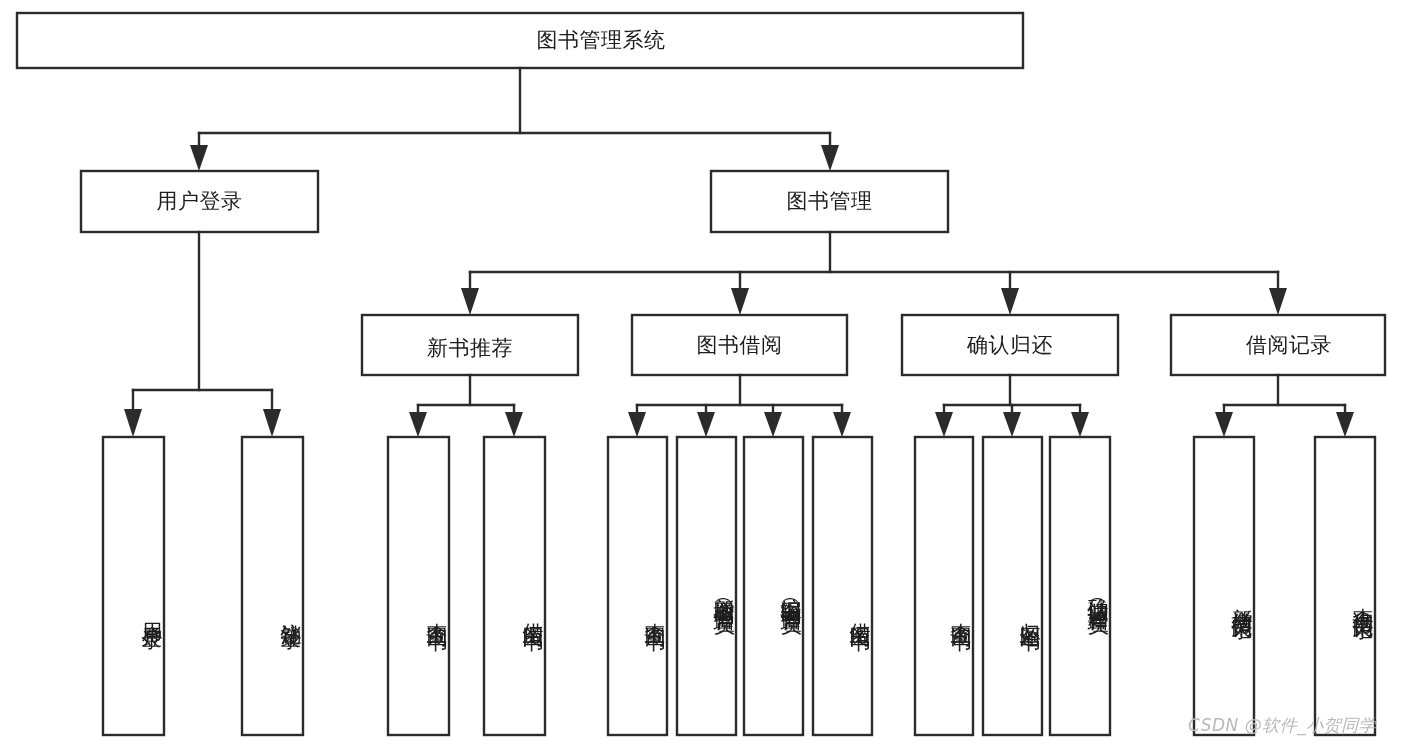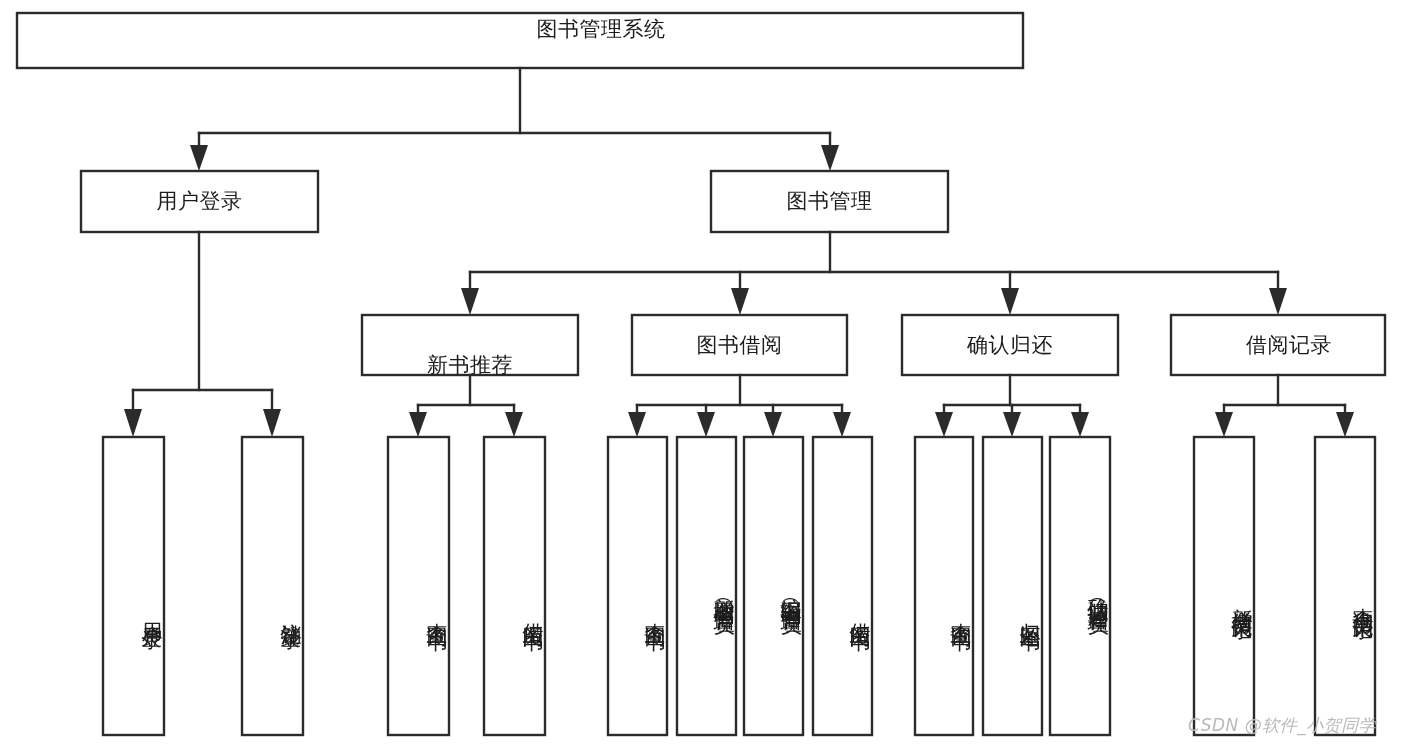--- a/index.html
+++ b/index.html
@@ -174,26 +174,26 @@
       <path class="connector" d="M1278,375 L1278,405"></path>
       <path class="connector" d="M1224,405 L1345,405"></path>
       <path class="connector" d="M1224,405 L1224,418"></path>
       <path class="connector" d="M1345,405 L1345,418"></path>
       <polygon class="arrow-head" points="1224,437 1215,412 1233,412"></polygon>
       <polygon class="arrow-head" points="1345,437 1336,412 1354,412"></polygon>
     </g>
 
   </svg>
 
-  <div class="node-label horizontal" style="left:17px; top:2px; width:1168px; height:55px;">图书管理系统</div>
+  <div class="node-label horizontal" style="left:17px; top:13px; width:1168px; height:55px;">图书管理系统</div>
 
   <div class="node-label horizontal" style="left:81px; top:171px; width:237px; height:61px;">用户登录</div>
   <div class="node-label horizontal" style="left:711px; top:171px; width:237px; height:61px;">图书管理</div>
 
-  <div class="node-label horizontal" style="left:362px; top:331px; width:216px; height:68px;">新书推荐</div>
+  <div class="node-label horizontal" style="left:362px; top:314px; width:216px; height:68px;">新书推荐</div>
   <div class="node-label horizontal" style="left:632px; top:315px; width:215px; height:60px;border-radius:21px;">图书借阅</div>
   <div class="node-label horizontal" style="left:902px; top:315px; width:216px; height:60px;">确认归还</div>
   <div class="node-label horizontal" style="left:1171px; top:315px; width:236px; height:60px;">借阅记录</div>
 
   <div class="node-label vertical" style="left:103px; top:480px; width:61px; height:255px;">用户登录</div>
   <div class="node-label vertical" style="left:242px; top:480px; width:61px; height:255px;">注销登录</div>
 
   <div class="node-label vertical" style="left:388px; top:480px; width:61px; height:255px;">查询图书</div>
   <div class="node-label vertical" style="left:484px; top:480px; width:61px; height:255px;">借阅图书</div>
 

